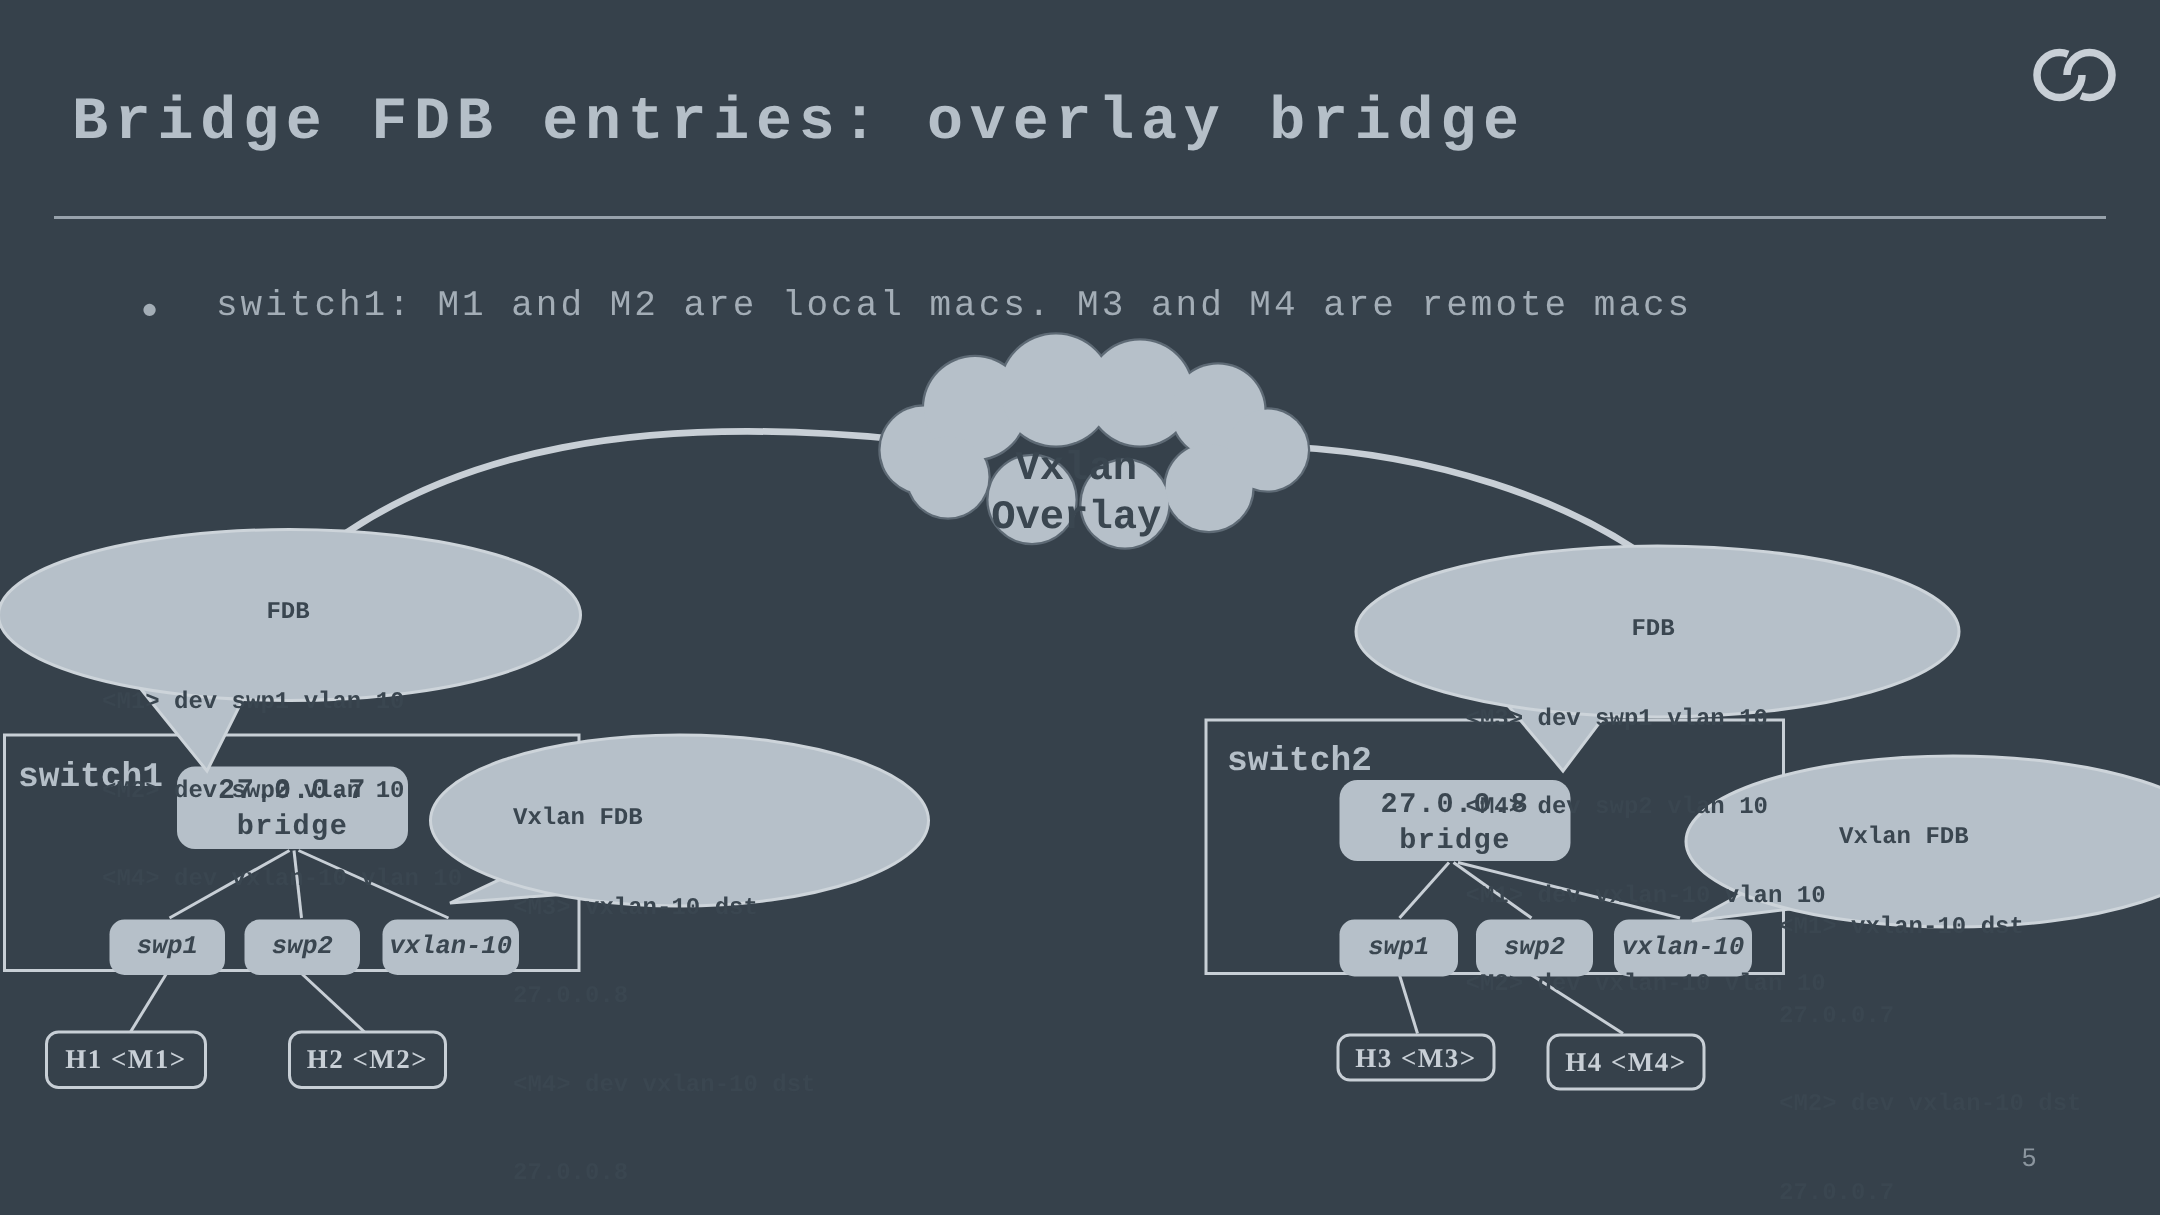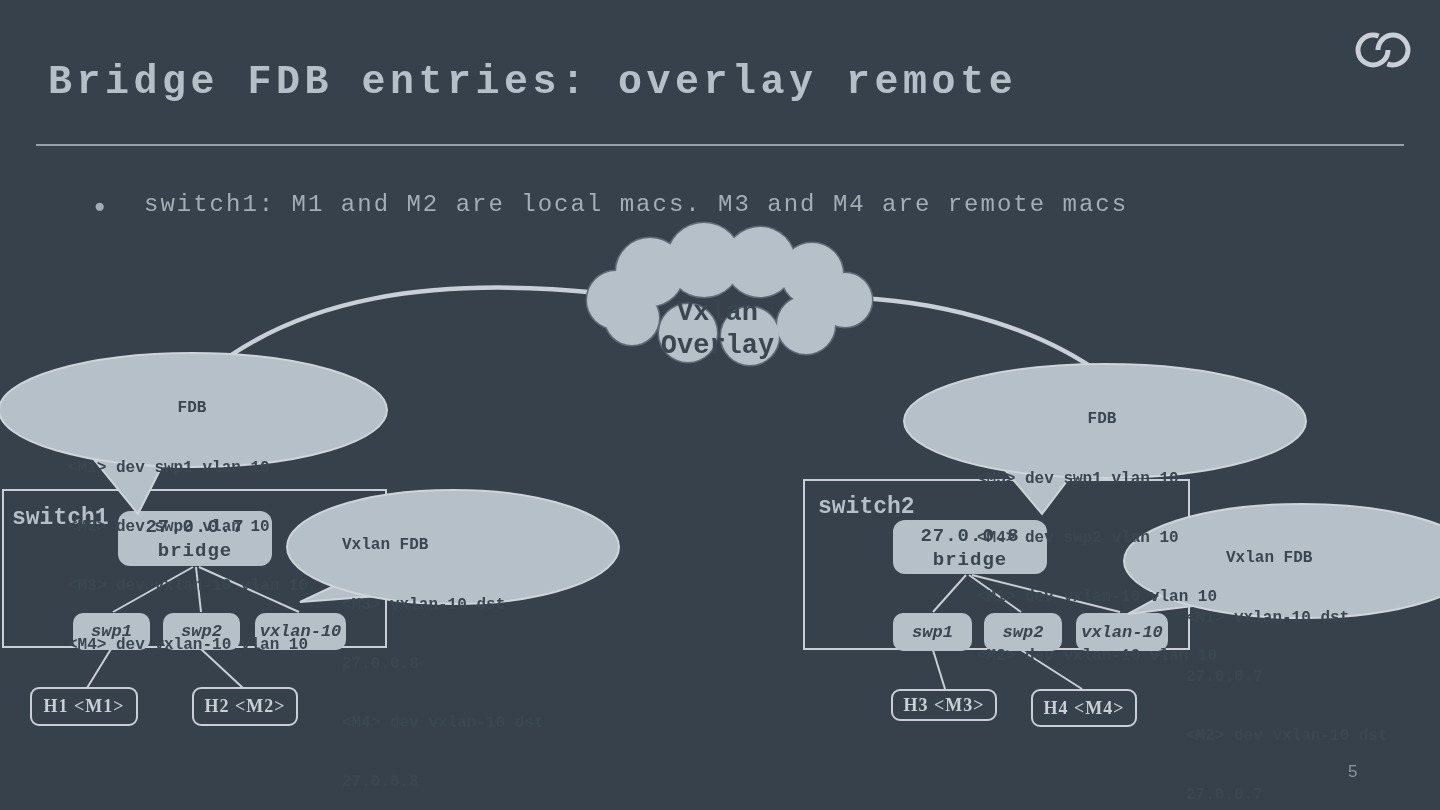--- a/index.html
+++ b/index.html
@@ -101,21 +101,21 @@
   #logo{position:absolute;left:1352px;top:24px;z-index:5;}
 </style>
 </head>
 <body>
 
 <svg id="logo" width="60" height="52" viewBox="0 0 60 52">
   <circle cx="21" cy="26" r="15" fill="none" stroke="#c8cfd6" stroke-width="5" stroke-dasharray="76 18.25"></circle>
   <circle cx="41" cy="26" r="15" fill="none" stroke="#c8cfd6" stroke-width="5" stroke-dasharray="76 18.25" transform="rotate(180 41 26)"></circle>
 </svg>
 
-<div class="abs slide-title">Bridge FDB entries: overlay remote</div>
+<div class="abs slide-title">Bridge FDB entries: overlay bridge</div>
 <div class="abs title-rule"></div>
 <span class="abs bullet-glyph">●</span>
 <div class="abs bullet-text">switch1: M1 and M2 are local macs. M3 and M4 are remote macs</div>
 
 <div class="abs switch-box" style="left:2px;top:489px;width:385px;height:159px;"></div>
 <div class="abs switch-box" style="left:803px;top:479px;width:387px;height:171px;"></div>
 
 <svg class="layer" id="layer-connectors">
   <g stroke="#c8cfd6" stroke-width="4.5" fill="none">
     <path d="M 208 372 C 300 298, 430 276, 600 293"></path>
@@ -198,21 +198,20 @@
 
 <div class="abs cloud-text">
   <div>Vxlan</div>
   <div>Overlay</div>
 </div>
 
 <div class="abs btxt" style="left:68px;top:360px;width:248px;">
   <div class="btitle">FDB</div>
   <div>&lt;M1&gt; dev swp1 vlan 10</div>
   <div>&lt;M2&gt; dev swp2 vlan 10</div>
-  <div>&lt;M3&gt; dev vxlan-10 vlan 10</div>
   <div>&lt;M4&gt; dev vxlan-10 vlan 10</div>
 </div>
 
 <div class="abs btxt" style="left:977px;top:371px;width:250px;">
   <div class="btitle">FDB</div>
   <div>&lt;M3&gt; dev swp1 vlan 10</div>
   <div>&lt;M4&gt; dev swp2 vlan 10</div>
   <div>&lt;M1&gt; dev vxlan-10 vlan 10</div>
   <div>&lt;M2&gt; dev vxlan-10 vlan 10</div>
 </div>

